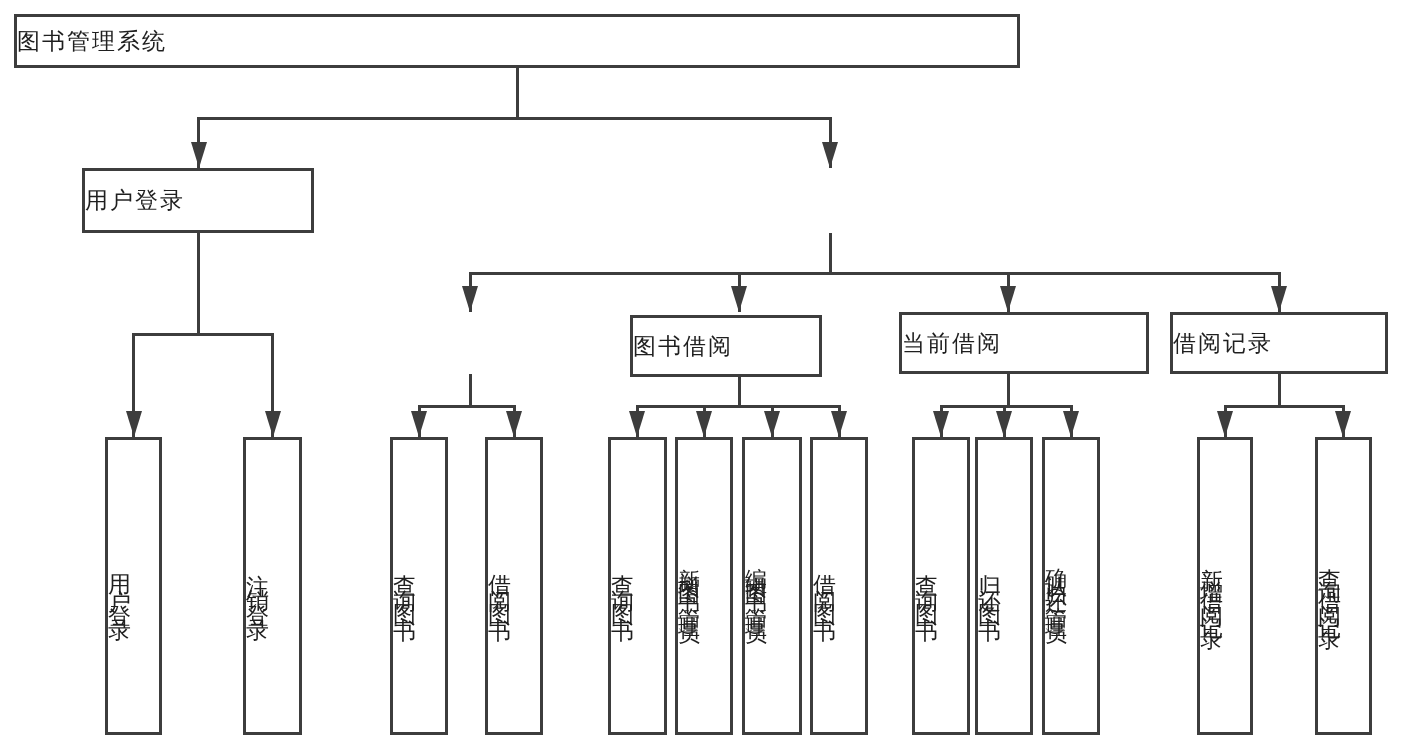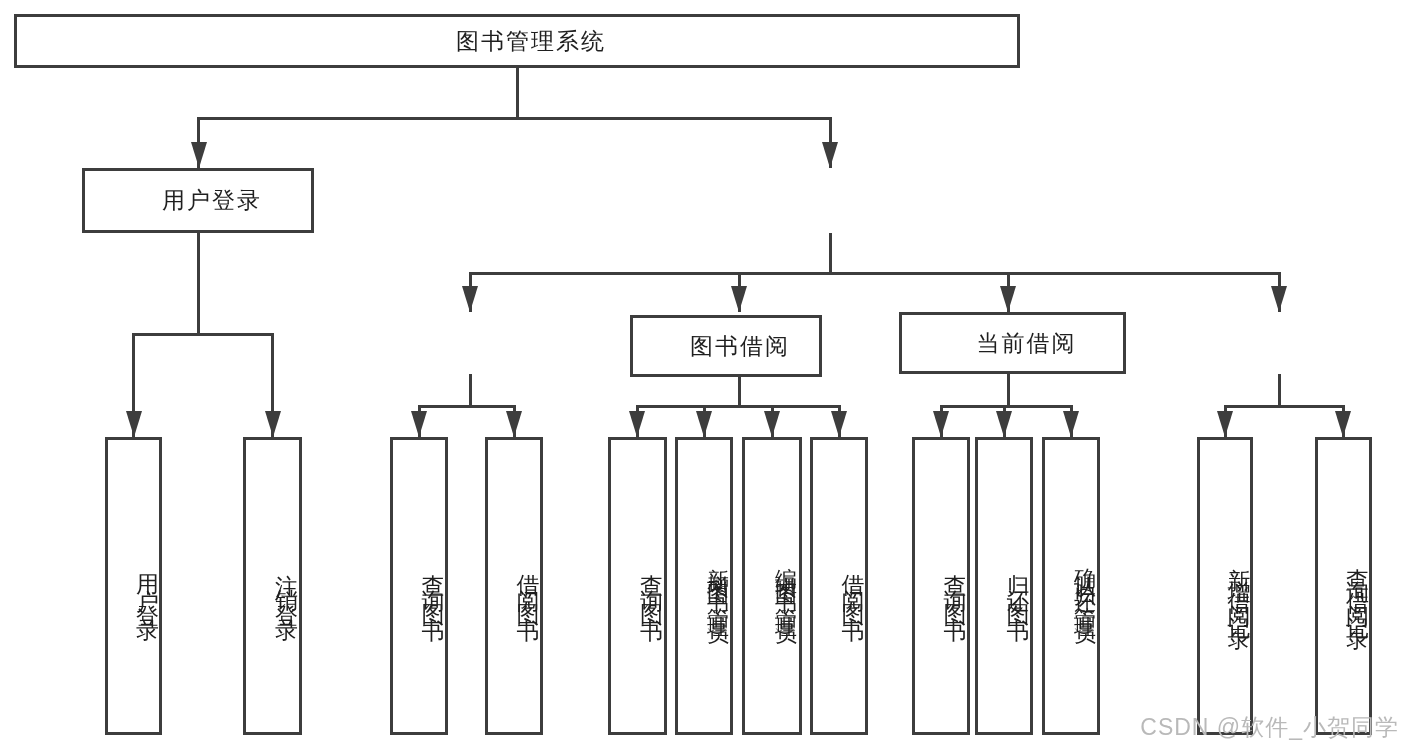--- a/index.html
+++ b/index.html
@@ -11,26 +11,25 @@
     position:relative;
     width:1405px;height:747px;
     background:var(--background,#ffffff);
     overflow:hidden;
   }
   .box{
     position:absolute;
     box-sizing:border-box;
     background:var(--box_fill,#ffffff);
     border:3px solid var(--line,#3d3d3d);
-    display:flex;align-items:center;justify-content:center;
+    display:flex;align-items:center;
     color:var(--text,#1f1f1f);
     font-size:23px;
     letter-spacing:2px;
     z-index:2;
-    padding-left:28px;
   }
   .leaf span{
     writing-mode:vertical-rl;
     text-orientation:mixed;
     line-height:1;
   }
   .sp-lg span{letter-spacing:15px;}
   .sp-md span{letter-spacing:12px;}
   .sp-sm span{letter-spacing:8px;font-size:22px;}
   .hline{position:absolute;height:3px;background:var(--line,#3d3d3d);z-index:1;}
@@ -119,22 +118,25 @@
     <span>图书管理系统</span>
   </div>
 
   <div class="box" style="left:82px;top:168px;width:232px;height:65px;">
     <span>用户登录</span>
   </div>
 
   <div class="box" style="left:630px;top:315px;width:192px;height:62px;">
     <span>图书借阅</span>
   </div>
-  <div class="box" style="left:899px;top:312px;width:227px;height:62px;">
+  <div class="box" style="left:899px;top:312px;width:250px;height:62px;">
     <span>当前借阅</span>
+  </div>
+  <div class="box" style="left:1170px;top:312px;width:218px;height:62px;">
+    <span>借阅记录</span>
   </div>
 
   <div class="box leaf sp-lg" style="left:105px;top:437px;width:57px;height:298px;">
     <span>用户登录</span>
   </div>
   <div class="box leaf sp-lg" style="left:243px;top:437px;width:59px;height:298px;">
     <span>注销登录</span>
   </div>
   <div class="box leaf sp-lg" style="left:390px;top:437px;width:58px;height:298px;">
     <span>查询图书</span>
@@ -163,15 +165,14 @@
   <div class="box leaf sp-sm" style="left:1042px;top:437px;width:58px;height:298px;">
     <span>确认归还（管理员）</span>
   </div>
   <div class="box leaf sp-md" style="left:1197px;top:437px;width:56px;height:298px;">
     <span>新增借阅记录</span>
   </div>
   <div class="box leaf sp-md" style="left:1315px;top:437px;width:57px;height:298px;">
     <span>查询借阅记录</span>
   </div>
 
-  <div class="watermark">CSDN @软件_小贺同学</div>
 
 </div>
 
 </body></html>

